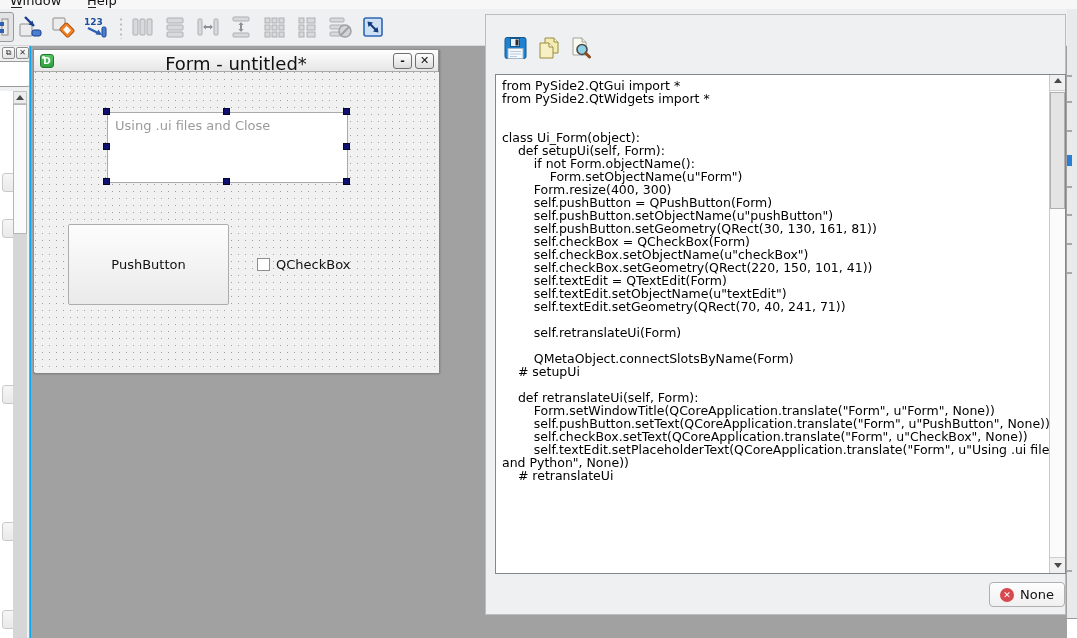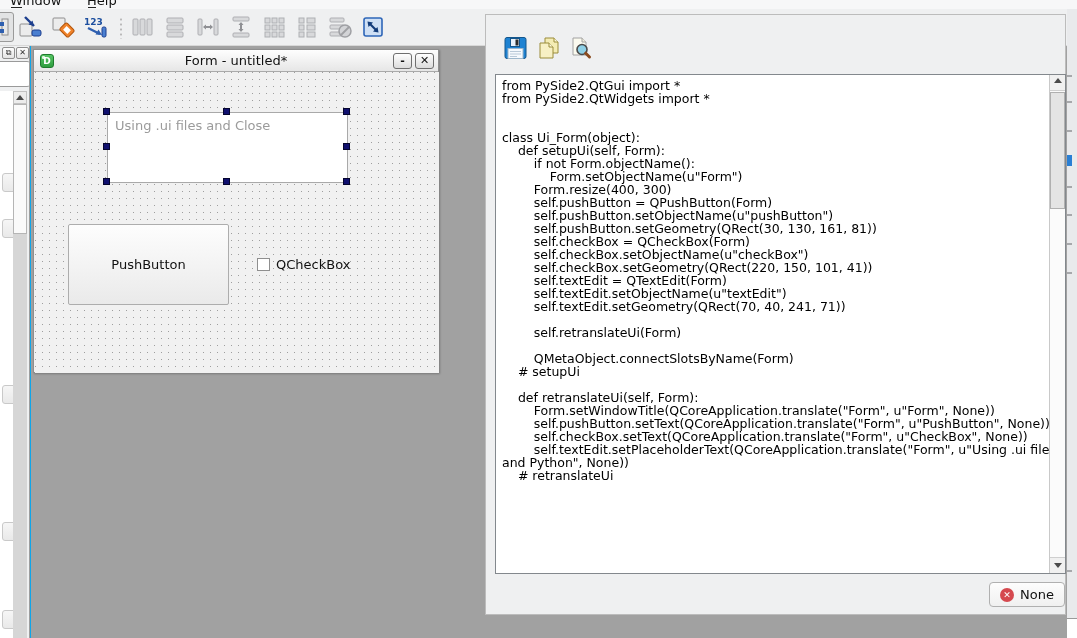--- a/index.html
+++ b/index.html
@@ -35,21 +35,21 @@
   #wb-thumb { position:absolute; left:0; top:13px; width:14px; height:130px; background:#fafafa; border:1px solid #b5b5b5; }
 
   
   #mdi { position:absolute; left:31px; top:46px; width:1046px; height:592px; background:#a1a1a1; }
 
   
   #form-window { position:absolute; left:33px; top:49px; width:406px; height:324px; background:#f1f1f1; border:1px solid #8f8f8f; box-shadow:1px 1px 2px rgba(0,0,0,.25); }
   #form-titlebar { position:absolute; left:0; top:0; width:404px; height:22px; background:linear-gradient(#fefefe,#e6e6e6); border-bottom:1px solid #aaa; }
   #designer-icon { position:absolute; left:6px; top:4px; width:14px; height:14px; border-radius:3px; background:linear-gradient(#55c463,#2f9e3f); border:1px solid #1f7a2d; color:#fff; font-size:9px; font-weight:bold; text-align:center; line-height:12px; }
   #designer-icon::before { content:""; position:absolute; left:1px; top:1px; width:3px; height:3px; background:rgba(255,255,255,.85); border-radius:1px; }
-  #form-title { position:absolute; left:0; right:0; top:3px; text-align:center; font-size:13px; color:#111; }
+  #form-title { position:absolute; left:0; right:0; top:3px; text-align:center; font-size:18px; color:#111; }
   .winbtn { position:absolute; top:3px; width:19px; height:16px; border:1px solid #6f6f6f; border-radius:3px; background:linear-gradient(#ffffff,#dcdcdc); text-align:center; font-size:11px; font-weight:bold; line-height:14px; color:#111; }
   #btn-min { right:26px; } #btn-close { right:4px; }
   #form-canvas { position:absolute; left:1px; top:22px; width:404px; height:301px; background-color:#f1f1f1;
     background-image:radial-gradient(circle,#9e9e9e 0.9px,transparent 1px); background-size:7px 7px; background-position:4px 4px; }
 
   #w-textedit { position:absolute; left:73px; top:62px; width:241px; height:71px; background:#fff; border:1px solid #a9a9a9; }
   #w-textedit-ph { padding:5px 7px; color:#9b9b9b; font-size:13px; }
   .handle { position:absolute; width:7px; height:7px; background:#10106e; border:1px solid #05052e; }
   #w-pushbutton { position:absolute; left:33px; top:152px; width:161px; height:81px; background:linear-gradient(#fdfdfd,#eaeaea); border:1px solid #adadad; border-radius:2px; display:flex; align-items:center; justify-content:center; font-size:13px; color:#111; }
   #w-checkbox { position:absolute; left:222px; top:184px; height:17px; display:flex; align-items:center; gap:6px; }

